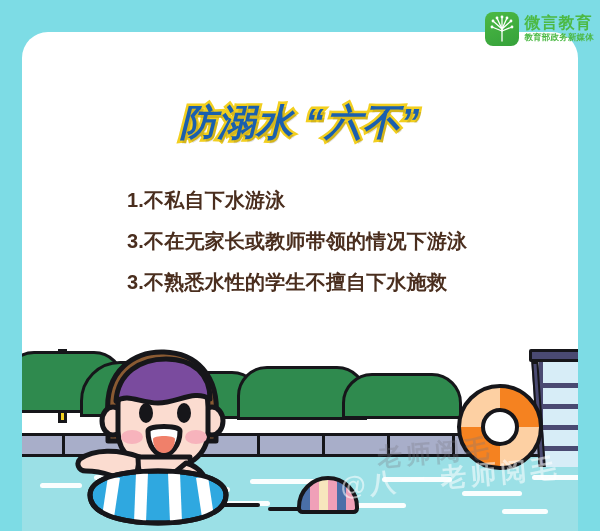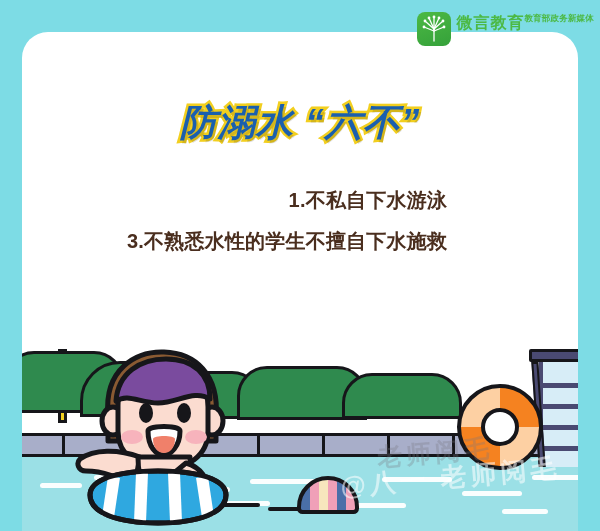--- a/index.html
+++ b/index.html
@@ -18,40 +18,40 @@
   }
 
   
   .logo { position:absolute; right:6px; top:12px; display:flex; align-items:flex-start; gap:5px; z-index:40; }
   .logo-mark {
     width:34px; height:34px; border-radius:8px;
     background:linear-gradient(160deg,#4cb944 0%,#35a13a 100%);
     position:relative; flex:none;
   }
   .logo-mark svg { position:absolute; left:3px; top:3px; }
-  .logo-txt { display:flex; flex-direction:row; padding-top:1px; }
+  .logo-txt { display:flex; flex-direction:column; padding-top:1px; }
   .logo-main { font-size:16px; font-weight:bold; color:#4cb944; letter-spacing:1px; line-height:19px; white-space:nowrap; }
   .logo-sub  { font-size:8.5px; font-weight:bold; color:#4cb944; letter-spacing:.2px; line-height:11px; white-space:nowrap; }
 
   
   .title {
     position:absolute; left:0; right:0; top:66px; text-align:center;
     font-size:37px; font-weight:bold; font-style:italic; letter-spacing:1px;
     color:#1a5fae;
     -webkit-text-stroke:5px #f2cf1f;
     paint-order:stroke fill;
     z-index:20;
     text-shadow:2px 3px 0 rgba(0,0,0,.12);
   }
 
   
   .list { position:absolute; left:105px; top:148px; z-index:25; }
   .rule {
     font-size:20px; font-weight:bold; color:#4a2e1e; line-height:41px;
-    white-space:nowrap; letter-spacing:.2px;text-align:right;
+    white-space:nowrap; letter-spacing:.2px;
   }
 
   
   .scene { position:absolute; left:0; right:0; bottom:0; height:190px; overflow:hidden; }
   .sand { position:absolute; left:0; right:0; top:0; height:125px; background:#fae3b0; }
   .sand-top { position:absolute; left:0; right:0; top:0; height:92px; background:#ffffff; }
   .bush {
     position:absolute; background:#2f8a4e; border:3px solid #16161a; border-radius:30px 30px 0 0;
   }
   .bush.b1 { left:-18px; top:10px; width:120px; height:62px; }
@@ -116,20 +116,21 @@
 <body>
 
 <div id="stage">
 
   <div class="card">
 
     <div class="title">防溺水 “六不”</div>
 
     <div class="list">
       <div class="rule">1.不私自下水游泳</div>
+      <div class="rule">3.不在无家长或教师带领的情况下游泳</div>
       <div class="rule">3.不熟悉水性的学生不擅自下水施救</div>
     </div>
 
     <div class="scene">
 
       <div class="sand"></div>
       <div class="sand-top"></div>
 
       <div class="pole"></div>
       <div class="bush b1"></div>

